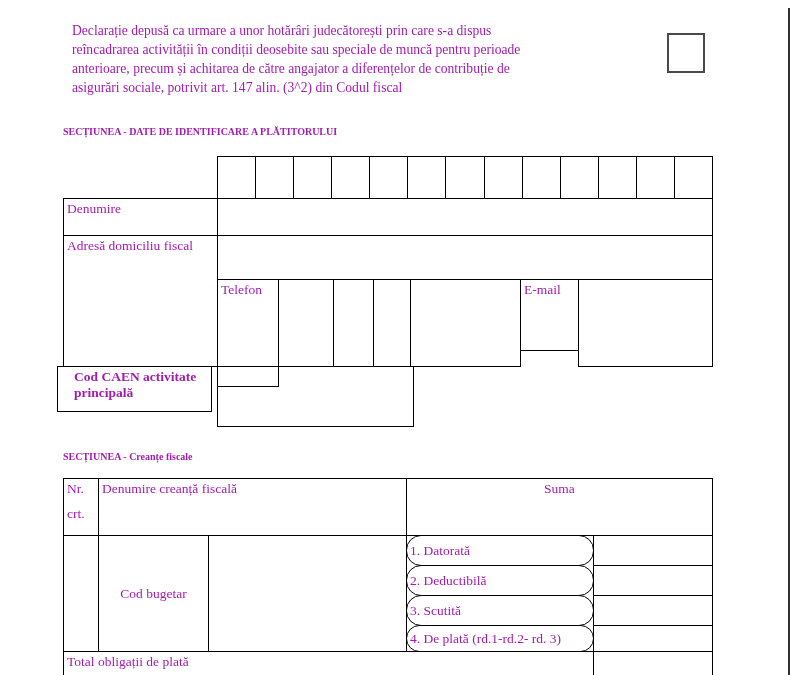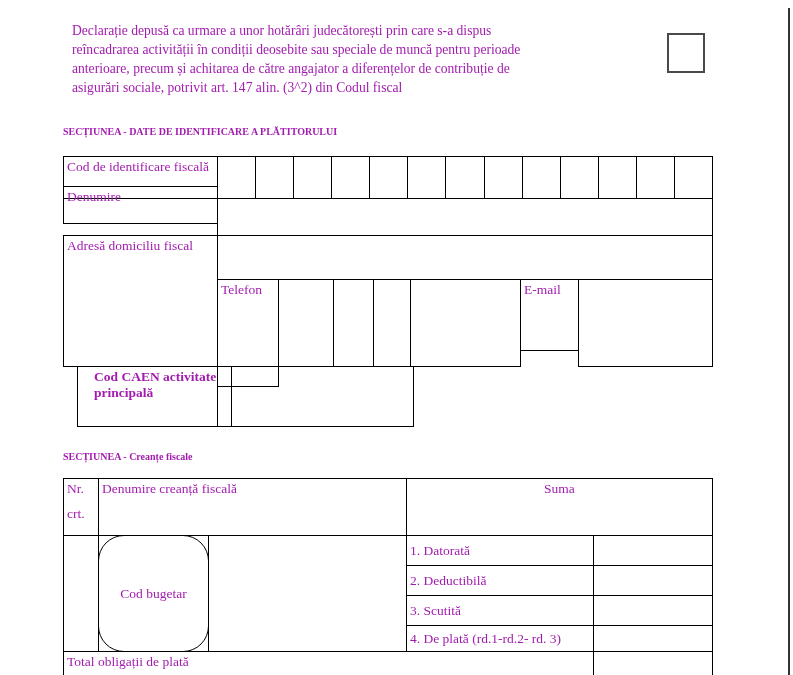--- a/index.html
+++ b/index.html
@@ -27,21 +27,21 @@
     position:absolute;
     box-sizing:border-box;
     border:1px solid #000;
     font-size:13.5px;
     line-height:16px;
     padding:2px 3px;
     overflow:hidden;
   }
   .cell.bold{font-weight:bold;}
   .cell.center{display:flex;align-items:center;justify-content:center;padding:0;}
-  .cell.vcenter{display:flex;align-items:center;}
+  .cell.vcenter{display:flex;align-items:center;border-radius:15px;}
   .cell.topcenter{text-align:center;}
   .boxes{
     position:absolute;
     box-sizing:border-box;
     border:1px solid #000;
     display:flex;
   }
   .boxes .box{
     flex:1;
     border-right:1px solid #000;
@@ -66,64 +66,63 @@
   <div class="para" style="left:72px;top:21px;width:552px;">Declarație depusă ca urmare a unor hotărâri judecătorești prin care s-a dispus
 reîncadrarea activității în condiții deosebite sau speciale de muncă pentru perioade
 anterioare, precum și achitarea de către angajator a diferențelor de contribuție de
 asigurări sociale, potrivit art. 147 alin. (3^2) din Codul fiscal</div>
   <div class="checkbox" style="left:667px;top:33px;width:38px;height:40px;"></div>
 
   <div class="page-edge" style="left:788px;top:8px;width:2px;height:667px;"></div>
 
   <div class="heading" style="left:63px;top:126px;">SECȚIUNEA - DATE DE IDENTIFICARE A PLĂTITORULUI</div>
 
-  <div class="cell" style="left:63px;top:156px;width:155px;height:43px;">Cod de identificare fiscală</div>
   <div class="boxes" style="left:217px;top:156px;width:496px;height:43px;">
     <div class="box"></div>
   <div class="box"></div>
       <div class="box"></div>
       <div class="box"></div>
       <div class="box"></div>
       <div class="box"></div>
       <div class="box"></div>
       <div class="box"></div>
       <div class="box"></div>
       <div class="box"></div>
       <div class="box"></div>
       <div class="box"></div>
       <div class="box"></div>
     </div>
 
-  <div class="cell" style="left:63px;top:186px;width:155px;height:38px;">Denumire</div>
+  <div class="cell" style="left:63px;top:198px;width:155px;height:38px;">Denumire</div>
   <div class="cell" style="left:217px;top:198px;width:496px;height:38px;"></div>
 
   <div class="cell" style="left:63px;top:235px;width:155px;height:132px;">Adresă domiciliu fiscal</div>
   <div class="cell" style="left:217px;top:235px;width:496px;height:45px;"></div>
 
   <div class="cell" style="left:217px;top:279px;width:62px;height:108px;">Telefon</div>
   <div class="cell" style="left:278px;top:279px;width:56px;height:88px;"></div>
   <div class="cell" style="left:333px;top:279px;width:41px;height:88px;"></div>
   <div class="cell" style="left:410px;top:279px;width:111px;height:88px;"></div>
   <div class="cell" style="left:520px;top:279px;width:59px;height:72px;">E-mail</div>
   <div class="cell" style="left:578px;top:279px;width:135px;height:88px;"></div>
 
-  <div class="cell bold" style="left:77px;top:366px;width:155px;height:61px;padding-left:16px;">Cod CAEN activitate principală</div>
+  <div class="cell bold" style="left:57px;top:366px;width:155px;height:46px;padding-left:16px;">Cod CAEN activitate principală</div>
   <div class="cell" style="left:217px;top:366px;width:197px;height:61px;"></div>
 
   <div class="heading" style="left:63px;top:451px;">SECȚIUNEA - Creanțe fiscale</div>
 
   <div class="cell" style="left:63px;top:478px;width:36px;height:58px;">
     <span style="display:block;">Nr.</span>
     <span style="display:block;margin-top:9px;">crt.</span>
   </div>
   <div class="cell topcenter" style="left:406px;top:478px;width:307px;height:58px;">Suma</div>
   <div class="cell" style="left:98px;top:478px;width:309px;height:58px;">Denumire creanță fiscală</div>
 
   <div class="cell" style="left:63px;top:535px;width:36px;height:117px;"></div>
-  <div class="cell center" style="left:98px;top:535px;width:111px;height:117px;border-radius:26px;">Cod bugetar</div>
+  <div class="cell center" style="left:98px;top:535px;width:111px;height:117px;">Cod bugetar</div>
   <div class="cell" style="left:208px;top:535px;width:199px;height:117px;"></div>
 
   <div class="cell vcenter" style="left:406px;top:535px;width:188px;height:31px;">1. Datorată</div>
   <div class="cell" style="left:593px;top:535px;width:120px;height:31px;"></div>
 
   <div class="cell vcenter" style="left:406px;top:565px;width:188px;height:31px;">2. Deductibilă</div>
   <div class="cell" style="left:593px;top:565px;width:120px;height:31px;"></div>
 
   <div class="cell vcenter" style="left:406px;top:595px;width:188px;height:31px;">3. Scutită</div>
   <div class="cell" style="left:593px;top:595px;width:120px;height:31px;"></div>

